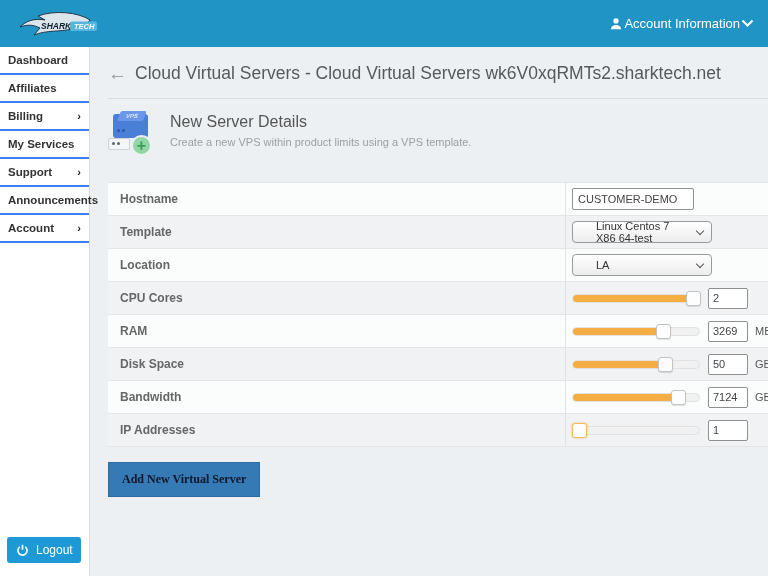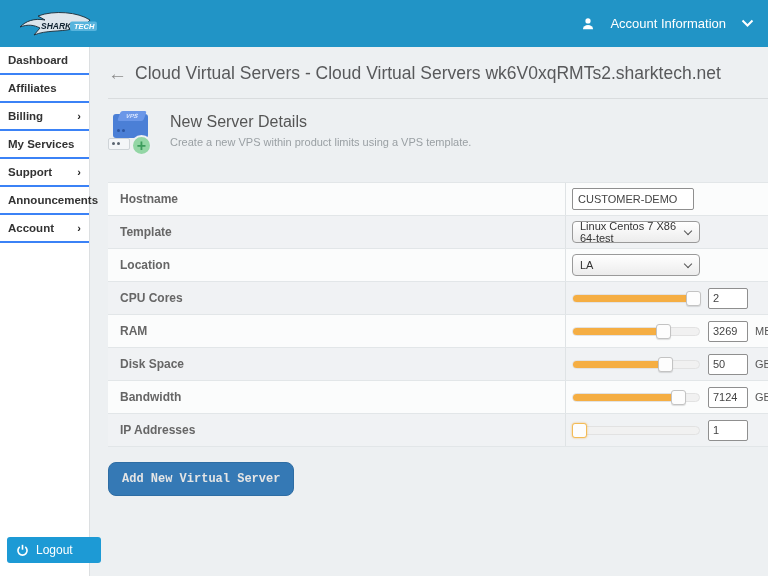--- a/index.html
+++ b/index.html
@@ -3,34 +3,34 @@
 <meta charset="utf-8">
 <style>
   * { box-sizing: border-box; margin: 0; padding: 0; }
   html,body { width:768px; height:576px; overflow:hidden;
     font-family:"Liberation Sans", sans-serif; background:var(--bg,#edf0f2); }
 
   
   .topbar { height:47px; background:var(--topbar,#2194c6); display:flex;
     align-items:center; justify-content:space-between; padding:0 14px 0 18px; }
   .logo-svg { display:block; }
-  .account { display:flex; align-items:center; gap:15px; color:#fff;
+  .account { display:flex; align-items:center; gap:1px; color:#fff;
     font-size:13px; cursor:pointer; }
   .account svg { display:block; }
 
   
   .shell { display:flex; height:538px; }
   .sidebar { width:90px; background:#fff; border-right:1px solid #dcdfe1;
     position:relative; flex-shrink:0; }
   .menu-item { padding:7px 8px; font-size:11.5px; font-weight:700; color:#333;
     border-bottom:2px solid #3b82f6; display:flex; justify-content:space-between;
     align-items:center; cursor:pointer; }
   .menu-item .chev { font-weight:700; font-size:11px; color:#222; }
   .logout-btn { position:absolute; left:7px; bottom:22px; background:var(--logout,#1d9ad5);
-    color:#fff; border:none; border-radius:3px; font-size:12px; padding:6px 28px 6px 9px;
+    color:#fff; border:none; border-radius:3px; font-size:12px; padding:6px 8px 6px 9px;
     display:flex; align-items:center; gap:7px; cursor:pointer;
     font-family:"Liberation Sans", sans-serif; }
 
   .main { flex:1; padding:16px 0 0 18px; position:relative; }
 
   
   .page-header { display:flex; align-items:center; gap:8px; padding-bottom:14px;
     border-bottom:1px solid #d9dcde; margin-right:13px; }
   .back-arrow { color:#8c8c8c; font-size:19px; cursor:pointer; line-height:1; }
   .page-title { font-size:17.5px; color:#58595b; }
@@ -63,43 +63,43 @@
     border-bottom:1px solid #e2e6e8; margin-right:13px; }
   .frow.alt { background:#f0f2f4; }
   .frow.wide { margin-right:0; }
   .flabel { width:457px; flex-shrink:0; font-size:12px; color:#666;
     display:flex; align-items:center; padding-left:12px;font-weight:bold; }
   .fctrl { flex:1; border-left:1px solid #dfe3e5; display:flex;
     align-items:center; padding-left:6px; }
   .txt { width:122px; height:22px; border:1px solid #8f8f8f; border-radius:2px;
     font-size:11px; color:#444; padding:0 5px; background:#fff;
     font-family:"Liberation Sans", sans-serif; }
-  .sel { width:128px; height:22px; border:1px solid #9a9a9a; border-radius:4px;
+  .sel { width:140px; height:22px; border:1px solid #9a9a9a; border-radius:4px;
     background:linear-gradient(#ffffff,#ececec); font-size:11px; color:#333;
-    display:flex; align-items:center; padding:0 7px; position:relative; cursor:pointer; }
+    display:flex; align-items:center; padding:0 23px; position:relative; cursor:pointer; }
   .sel .sel-chev { position:absolute; right:8px; top:6px; width:6px; height:6px;
     border-right:1.6px solid #555; border-bottom:1.6px solid #555;
     transform:rotate(45deg); }
   .sliderwrap { display:flex; align-items:center; }
   .track { width:128px; height:9px; background:#f1f1f1; border:1px solid #e2e2e2;
     border-radius:5px; position:relative; cursor:pointer; }
   .fill { position:absolute; left:0; top:0; height:7px; border-radius:5px;
     background:var(--orange,#f5ae43); }
   .handle { position:absolute; top:-4px; width:15px; height:15px; background:#fdfdfd;
     border:1px solid #c3c3c3; border-radius:3px; box-shadow:0 1px 1px rgba(0,0,0,.12);
     cursor:grab; }
   .handle.at-min { border-color:#f3bb55; box-shadow:0 0 2px rgba(243,173,67,.8); }
   .num { width:40px; height:21px; border:1px solid #8f8f8f; border-radius:2px;
     font-size:11px; color:#444; padding:0 4px; margin-left:8px; background:#fff;
     font-family:"Liberation Sans", sans-serif; }
   .unit { font-size:11px; color:#555; margin-left:7px; width:22px; }
 
-  .submit-btn { margin-top:15px; background:var(--button,#3579b5); color:#e5e5e5;
-    border:1px solid #2e6da4; border-radius:8px; font-size:12px; font-weight:700;
-    padding:9px 13px; cursor:pointer; font-family:Liberation Mono, monospace; }
+  .submit-btn { margin-top:15px; background:var(--button,#3579b5); color:#0f172a;
+    border:1px solid #2e6da4; border-radius:0; font-size:12px; font-weight:700;
+    padding:9px 13px; cursor:pointer; font-family:Liberation Serif, serif; }
 </style>
 </head>
 <body>
 
 <div class="topbar">
   <svg class="logo-svg" width="86" height="30" viewBox="0 0 86 30">
     <path d="M72 11 C60 3 36 1 20 7 L27 11 C16 9 8 12 2 18 C10 15 16 16 22 19 L16 26 C28 21 42 23 54 20 C64 17.5 70 14 72 11 Z" fill="#dde5ec" stroke="#182a36" stroke-width="0.9"></path>
     <text x="23" y="20" font-size="8.5" font-style="italic" font-weight="bold" fill="#0f2230">SHARK</text>
     <rect x="52" y="12.5" width="27" height="9.5" rx="2" fill="#57b4dd"></rect>
     <text x="56" y="20" font-size="7.5" font-style="italic" font-weight="bold" fill="#ffffff">TECH</text>

